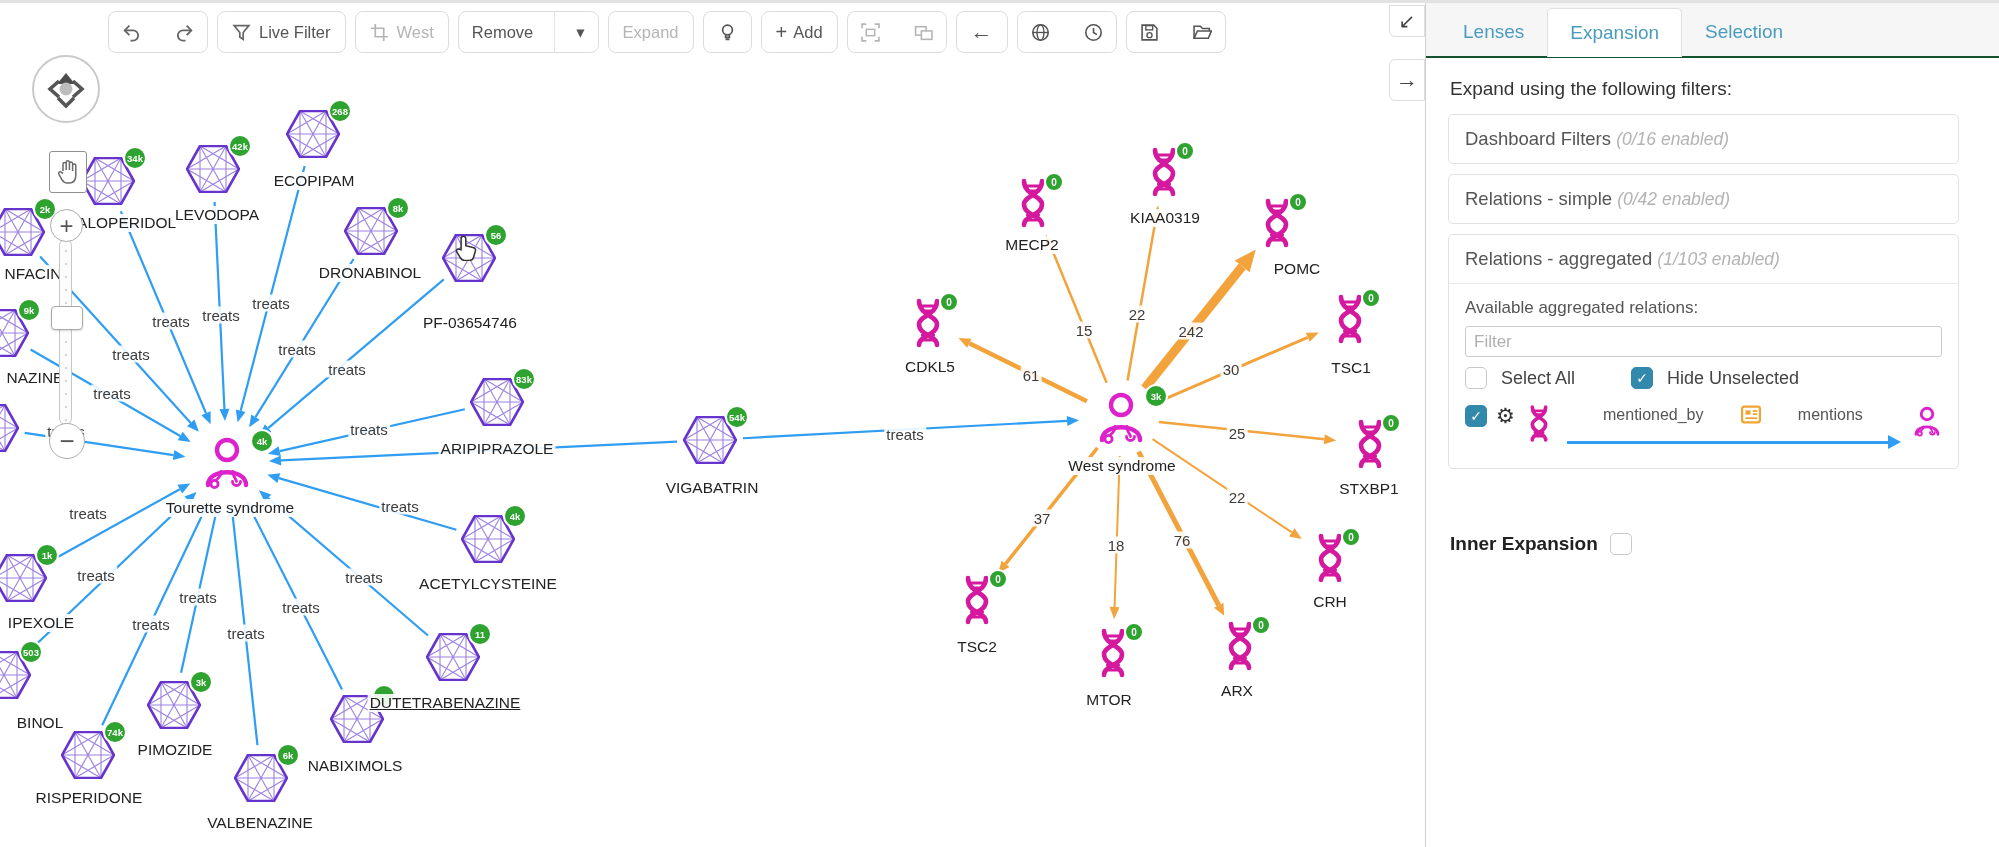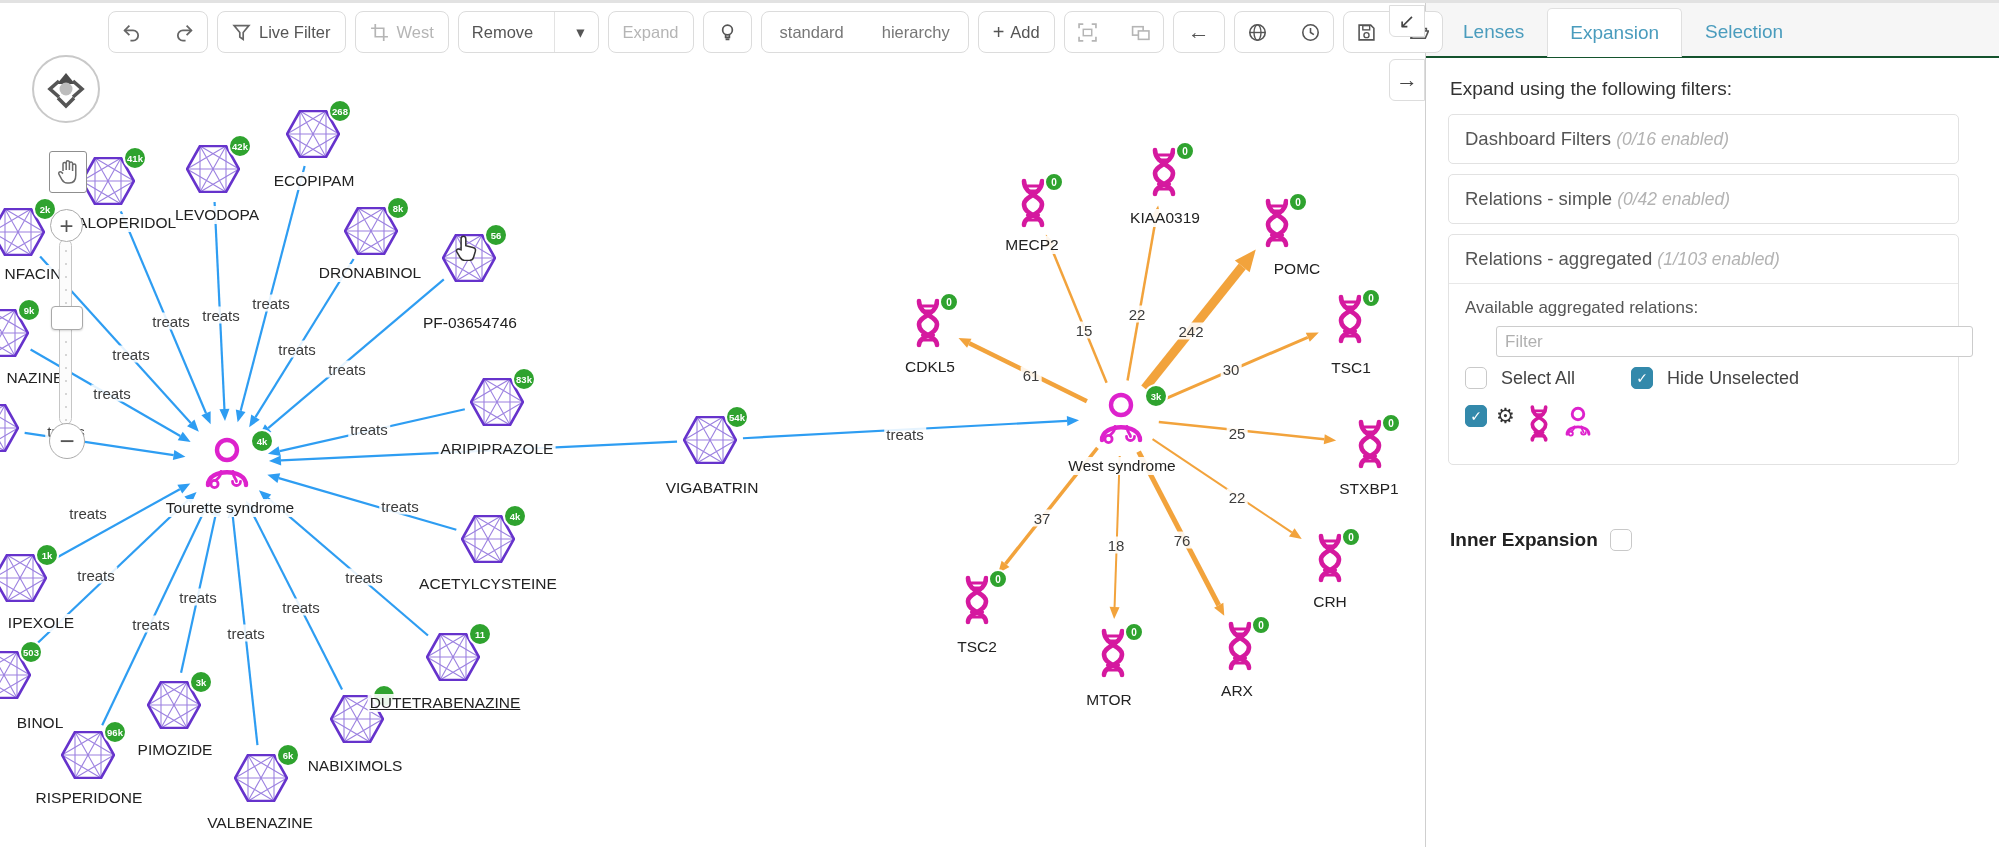--- a/index.html
+++ b/index.html
@@ -60,21 +60,21 @@
   .tab.active{background:#fff;border-color:#e0e0e0;border-radius:5px 5px 0 0;margin-bottom:-1px;}
   .panel-content{padding:12px 40px 0 22px;}
   .panel-heading{font-size:19px;color:#333;margin:8px 0 14px 2px;}
   .pcard{border:1px solid #e2e2e2;border-radius:5px;background:#fff;margin-bottom:10px;cursor:pointer;}
   .pcard .ptitle{padding:13px 16px;font-size:18.5px;color:#555;}
   .pcount{font-style:italic;color:#b3b3b3;font-size:17.5px;}
   .pcard.open .ptitle{border-bottom:1px solid #e8e8e8;}
   .pbody{padding:12px 16px 18px 16px;}
   .avail-label{font-size:17px;color:#555;margin:2px 0 8px 0;}
   .filter-input{width:100%;box-sizing:border-box;height:31px;border:1px solid #ccc;border-radius:3px;
-    font-size:17px;color:#444;padding:0 8px;font-family:inherit;outline:none;margin-left:31px;}
+    font-size:17px;color:#444;padding:0 8px;font-family:inherit;outline:none;}
   .filter-input::placeholder{color:#b0b0b0;}
   .checkrow{display:flex;align-items:center;gap:14px;margin-top:10px;font-size:18px;color:#444;}
   .checkbox{width:22px;height:22px;border:1.5px solid #c9c9c9;border-radius:5px;background:#fff;box-sizing:border-box;
     display:flex;align-items:center;justify-content:center;font-size:14px;color:#fff;cursor:pointer;flex:0 0 auto;}
   .checkbox.checked{background:#3389ab;border-color:#3389ab;}
   .gap28{width:28px;}
   .relrow{display:flex;align-items:flex-start;gap:9px;margin-top:16px;}
   .gear{font-size:21px;color:#333;line-height:22px;cursor:pointer;}
   .rel-mid{flex:1;position:relative;padding:0 4px;}
   .rel-labels{display:flex;justify-content:space-evenly;align-items:center;font-size:16px;color:#555;}
@@ -239,21 +239,21 @@
               <line x1="1" y1="24" x2="53" y2="24"></line>
               <line x1="14" y1="1" x2="53" y2="24"></line>
               <line x1="40" y1="1" x2="1" y2="24"></line>
               <line x1="1" y1="24" x2="40" y2="47"></line>
               <line x1="53" y1="24" x2="14" y2="47"></line>
               <line x1="14" y1="1" x2="40" y2="47"></line>
               <line x1="40" y1="1" x2="14" y2="47"></line>
             </g>
             <polygon points="53,24 40,1 14,1 1,24 14,47 40,47" fill="none" stroke="#6633cc" stroke-width="2.6" stroke-linejoin="round"></polygon>
           </svg></div>
-        <div class="gbadge" style="left: 135px; top: 155px;">41k</div>
+        <div class="gbadge" style="left: 135px; top: 155px;">34k</div>
         <div class="gnode" style="left: 213px; top: 166px;"><svg width="54" height="48" viewBox="0 0 54 48">
             <g stroke="#9b80e0" stroke-width="1.1">
               <line x1="14" y1="1" x2="14" y2="47"></line>
               <line x1="40" y1="1" x2="40" y2="47"></line>
               <line x1="1" y1="24" x2="53" y2="24"></line>
               <line x1="14" y1="1" x2="53" y2="24"></line>
               <line x1="40" y1="1" x2="1" y2="24"></line>
               <line x1="1" y1="24" x2="40" y2="47"></line>
               <line x1="53" y1="24" x2="14" y2="47"></line>
               <line x1="14" y1="1" x2="40" y2="47"></line>
@@ -419,21 +419,21 @@
               <line x1="1" y1="24" x2="53" y2="24"></line>
               <line x1="14" y1="1" x2="53" y2="24"></line>
               <line x1="40" y1="1" x2="1" y2="24"></line>
               <line x1="1" y1="24" x2="40" y2="47"></line>
               <line x1="53" y1="24" x2="14" y2="47"></line>
               <line x1="14" y1="1" x2="40" y2="47"></line>
               <line x1="40" y1="1" x2="14" y2="47"></line>
             </g>
             <polygon points="53,24 40,1 14,1 1,24 14,47 40,47" fill="none" stroke="#6633cc" stroke-width="2.6" stroke-linejoin="round"></polygon>
           </svg></div>
-        <div class="gbadge" style="left: 115px; top: 729px;">96k</div>
+        <div class="gbadge" style="left: 115px; top: 729px;">74k</div>
         <div class="gnode" style="left: 4px; top: 672px;"><svg width="54" height="48" viewBox="0 0 54 48">
             <g stroke="#9b80e0" stroke-width="1.1">
               <line x1="14" y1="1" x2="14" y2="47"></line>
               <line x1="40" y1="1" x2="40" y2="47"></line>
               <line x1="1" y1="24" x2="53" y2="24"></line>
               <line x1="14" y1="1" x2="53" y2="24"></line>
               <line x1="40" y1="1" x2="1" y2="24"></line>
               <line x1="1" y1="24" x2="40" y2="47"></line>
               <line x1="53" y1="24" x2="14" y2="47"></line>
               <line x1="14" y1="1" x2="40" y2="47"></line>
@@ -699,25 +699,20 @@
       <span>Expand</span>
     </button>
 
     <button class="tbtn">
       <svg class="ticon" viewBox="0 0 18 18">
           <circle cx="9" cy="6.6" r="4.6" fill="none" stroke="#555" stroke-width="1.6"></circle>
           <path d="M7.2 11 V13.6 H10.8 V11 M7.2 15.6 H10.8" fill="none" stroke="#555" stroke-width="1.6"></path>
         </svg>
     </button>
 
-    <div class="tgroup" style="padding:0 18px;color:#777;">
-      <span>standard</span>
-      <span class="layoutgap"></span>
-      <span>hierarchy</span>
-    </div>
 
     <button class="tbtn">
       <span class="plus">+</span>
       <span>Add</span>
     </button>
 
     <div class="tgroup disabled">
       <button class="seg">
         <svg class="ticon" viewBox="0 0 18 18">
             <path d="M1 5 V1 H5 M13 1 H17 V5 M17 13 V17 H13 M5 17 H1 V13" fill="none" stroke="#b5b5b5" stroke-width="1.6"></path>
@@ -814,20 +809,37 @@
             <span id="rel-dna"><svg width="30" height="37" viewBox="0 0 40 50">
                   <g stroke="#d5199f" fill="none" stroke-linecap="round">
                     <path d="M11 3 C11 17 29 18 29 26 C29 38 11 37 11 47" stroke-width="5"></path>
                     <path d="M29 3 C29 17 11 18 11 26 C11 38 29 37 29 47" stroke-width="5"></path>
                     <line x1="13" y1="8" x2="27" y2="8" stroke-width="3.6"></line>
                     <line x1="14.5" y1="13" x2="25.5" y2="13" stroke-width="3.6"></line>
                     <line x1="14.5" y1="37" x2="25.5" y2="37" stroke-width="3.6"></line>
                     <line x1="13" y1="42" x2="27" y2="42" stroke-width="3.6"></line>
                   </g>
                 </svg></span>
+            <div class="rel-mid">
+              <div class="rel-labels">
+                <span>mentioned_by</span>
+                <svg width="22" height="19" viewBox="0 0 18 17">
+                    <rect x="1" y="1.5" width="16" height="14" rx="2" fill="none" stroke="#f0a433" stroke-width="2"></rect>
+                    <rect x="4" y="4.8" width="4.6" height="3.8" fill="#f0a433"></rect>
+                    <line x1="10.6" y1="5.4" x2="14.6" y2="5.4" stroke="#f0a433" stroke-width="1.6"></line>
+                    <line x1="10.6" y1="8.2" x2="14.6" y2="8.2" stroke="#f0a433" stroke-width="1.6"></line>
+                    <line x1="4" y1="11.8" x2="14.6" y2="11.8" stroke="#f0a433" stroke-width="1.6"></line>
+                  </svg>
+                <span>mentions</span>
+              </div>
+              <div class="rel-arrow">
+                <i class="shaft"></i>
+                  <i class="head"></i>
+              </div>
+            </div>
             <span id="rel-person"><svg width="30" height="33" viewBox="0 0 52 56">
                   <g stroke="#dd22cc" fill="none" stroke-linecap="round">
                     <circle cx="26" cy="15" r="10" stroke-width="5"></circle>
                     <path d="M7 50 C7 33 45 33 45 50" stroke-width="5"></path>
                     <path d="M20 36.5 C20 43 16 43.5 14.5 45.5" stroke-width="3.2"></path>
                     <circle cx="13.5" cy="49" r="3.6" stroke-width="3.2"></circle>
                     <path d="M32 36.5 C32 43 35.5 44 35.5 46.5" stroke-width="3.2"></path>
                     <path d="M31.5 46.5 a4 4 0 1 0 8 0" stroke-width="3.2"></path>
                   </g>
                 </svg></span>

